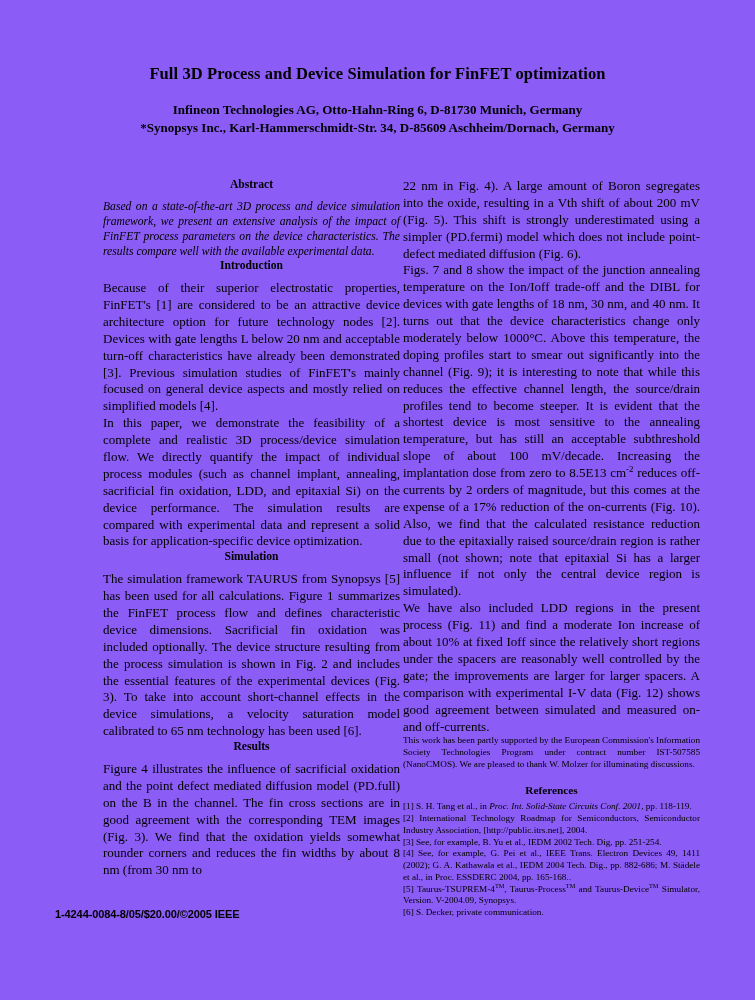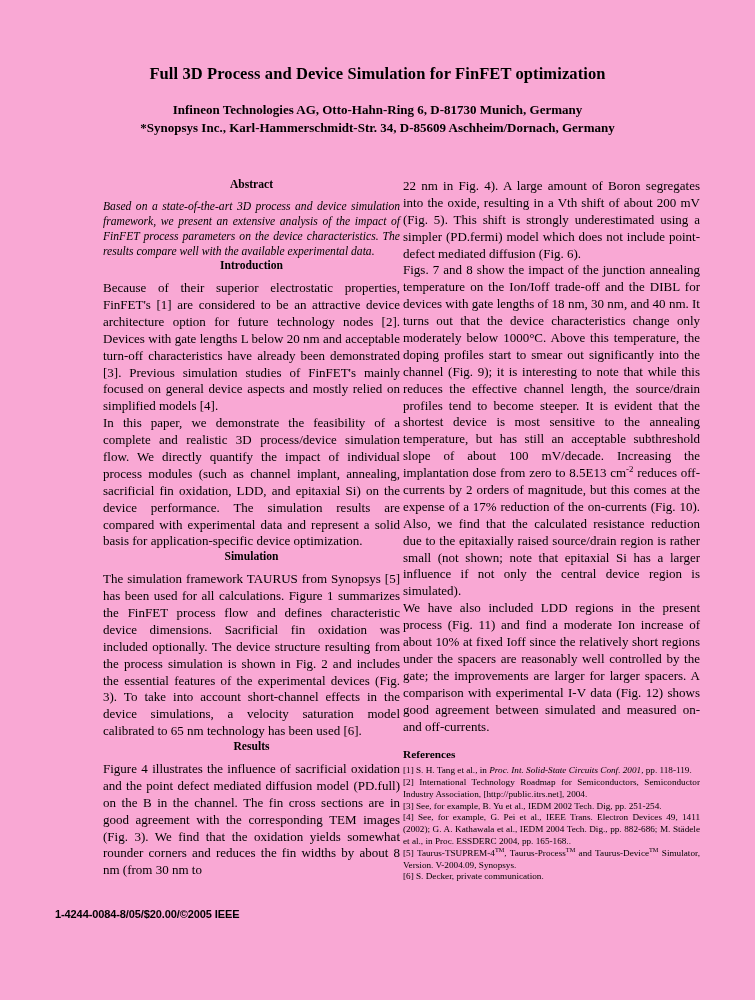--- a/index.html
+++ b/index.html
@@ -4,21 +4,21 @@
 <style>
   html, body {
     margin: 0;
     padding: 0;
     background: #ffffff;
   }
   .page {
     position: relative;
     width: 755px;
     height: 1000px;
-    background: #f9a8d4;
+    background: #8b5cf6;
     margin: 0 auto;
     overflow: hidden;
     font-family: "Liberation Serif", "DejaVu Serif", serif;
     color: #000000;
   }
   .header-block {
     position: absolute;
     left: 55px;
     top: 64px;
     width: 645px;
@@ -90,21 +90,21 @@
     font-size: 9.2px;
     line-height: 1.30;
     text-align: justify;
     margin: 0;
   }
   .ack-space { margin-top: 15px; }
 
   h2.refhead {
     font-size: 11.3px;
     font-weight: bold;
-    text-align: left;
+    text-align: center;
     margin: 13px 0 5px 0;
   }
   p.ref {
     font-size: 9.2px;
     line-height: 1.28;
     text-align: justify;
     margin: 0;
   }
   .ital { font-style: italic; }
   sup { font-size: 0.68em; vertical-align: super; line-height: 0; }
@@ -147,20 +147,21 @@
 
       <h2 class="section sec-space-top">Results</h2>
       <p class="body">Figure 4 illustrates the influence of sacrificial oxidation and the point defect mediated diffusion model (PD.full) on the B in the channel. The fin cross sections are in good agreement with the corresponding TEM images (Fig. 3). We find that the oxidation yields somewhat rounder corners and reduces the fin widths by about 8 nm (from 30 nm to</p>
     </div>
 
     <div class="col col-right">
       <p class="body">22 nm in Fig. 4). A large amount of Boron segregates into the oxide, resulting in a Vth shift of about 200 mV (Fig. 5). This shift is strongly underestimated using a simpler (PD.fermi) model which does not include point-defect mediated diffusion (Fig. 6).</p>
       <p class="body"><span>Figs. 7 and 8 show the impact of the junction annealing temperature on the Ion/Ioff trade-off and the DIBL for devices with gate lengths of 18 nm, 30 nm, and 40 nm. It turns out that the device characteristics change only moderately below 1000°C. Above this temperature, the doping profiles start to smear out significantly into the channel (Fig. 9); it is interesting to note that while this reduces the effective channel length, the source/drain profiles tend to become steeper. It is evident that the shortest device is most sensitive to the annealing temperature, but has still an acceptable subthreshold slope of about 100 mV/decade. Increasing the implantation dose from zero to 8.5E13 cm</span><sup>-2</sup><span> reduces off-currents by 2 orders of magnitude, but this comes at the expense of a 17% reduction of the on-currents (Fig. 10). Also, we find that the calculated resistance reduction due to the epitaxially raised source/drain region is rather small (not shown; note that epitaxial Si has a larger influence if not only the central device region is simulated).</span></p>
       <p class="body">We have also included LDD regions in the present process (Fig. 11) and find a moderate Ion increase of about 10% at fixed Ioff since the relatively short regions under the spacers are reasonably well controlled by the gate; the improvements are larger for larger spacers. A comparison with experimental I-V data (Fig. 12) shows good agreement between simulated and measured on- and off-currents.</p>
 
+      <p class="ack ack-space">This work has been partly supported by the European Commission's Information Society Technologies Program under contract number IST-507585 (NanoCMOS). We are pleased to thank W. Molzer for illuminating discussions.</p>
 
       <h2 class="refhead">References</h2>
 
       <p class="ref"><span>[1] S. H. Tang et al., in </span><span class="ital">Proc. Int. Solid-State Circuits Conf. 2001</span><span>, pp. 118-119.</span></p>
       <p class="ref">[2] International Technology Roadmap for Semiconductors, Semiconductor Industry Association, [http://public.itrs.net], 2004.</p>
       <p class="ref">[3] See, for example, B. Yu et al., IEDM 2002 Tech. Dig, pp. 251-254.</p>
       <p class="ref">[4] See, for example, G. Pei et al., IEEE Trans. Electron Devices 49, 1411 (2002); G. A. Kathawala et al., IEDM 2004 Tech. Dig., pp. 882-686; M. Städele et al., in Proc. ESSDERC 2004, pp. 165-168..</p>
       <p class="ref"><span>[5]  Taurus-TSUPREM-4</span><sup>TM</sup><span>,  Taurus-Process</span><sup>TM</sup><span> and Taurus-Device</span><sup>TM</sup><span> Simulator, Version. V-2004.09, Synopsys.</span></p>
       <p class="ref">[6] S. Decker, private communication.</p>
     </div>

